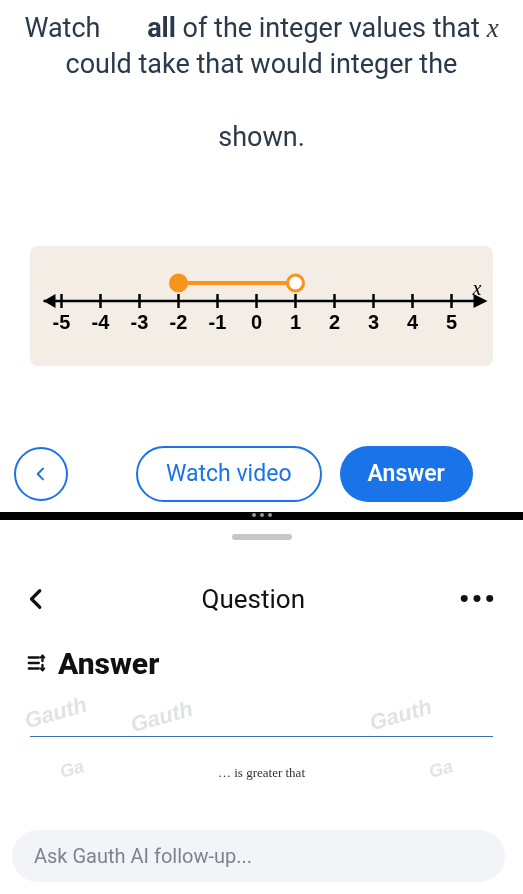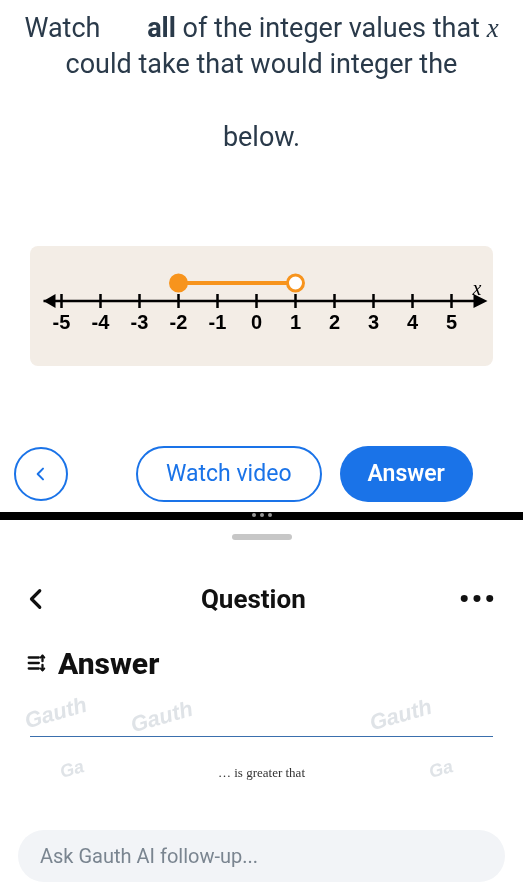--- a/index.html
+++ b/index.html
@@ -97,21 +97,21 @@
     margin: 14px auto 0 auto;
   }
   
   .sheet-header {
     display: flex;
     align-items: center;
     justify-content: space-between;
     padding: 40px 26px 10px 26px;
   }
   .sheet-header .back { font-size: 32px; font-weight: 700; color: #111; }
-  .sheet-header .title { font-size: 26px; font-weight: 700; color: #111; }
+  .sheet-header .title { font-size: 26px; font-weight: 400; color: #111; }
   .sheet-header .more { font-size: 30px; font-weight: 700; color: #111; letter-spacing: 2px; }
   
   .answer-heading {
     display: flex;
     align-items: center;
     gap: 10px;
     padding: 18px 26px 0 26px;
     font-size: 30px;
     font-weight: 800;
     color: #111;
@@ -146,41 +146,41 @@
     font-size: 13px;
     color: #333;
     position: relative;
   }
   .small-writing .watermark { font-size: 18px; }
   .answer-heading-icon-svg { width: 22px; height: 22px; }
   
   .follow-up {
     position: absolute;
     bottom: 12px;
-    left: 18px;
+    left: 12px;
     right: 18px;
     height: 52px;
     border-radius: 26px;
     background: #f2f4f7;
     display: flex;
     align-items: center;
     padding: 0 22px;
     color: #7a8590;
     font-size: 20px;
   }
   .chev { width: 16px; height: 16px; }
 </style>
 </head>
 <body>
 
 <div class="question-text">
   <span>Watch </span><span class="bold">all</span><span> of the integer values that </span><span class="italic-x">x</span><br>
   <span>could take that would integer the</span><br>
   <br>
-  <span>below.</span>
+  <span>shown.</span>
 </div>
 
 <div class="numberline-card">
   <svg class="numberline-svg" id="numberline" viewBox="0 0 460 120">
       <line x1="12" y1="55" x2="444" y2="55" stroke="#000" stroke-width="2.5"></line>
       <polygon points="12,55 24,48 24,62" fill="#000"></polygon>
       <polygon points="456,55 442,48 442,62" fill="#000"></polygon>
       <text x="450" y="49" font-size="20" font-family="Georgia, serif" font-style="italic" fill="#000" text-anchor="end">x</text>
       <line x1="30" y1="48" x2="30" y2="62" stroke="#000" stroke-width="2.5"></line>
       <text x="30" y="83" font-size="20" font-weight="700" fill="#000" text-anchor="middle" font-family="Arial, sans-serif">-5</text>

